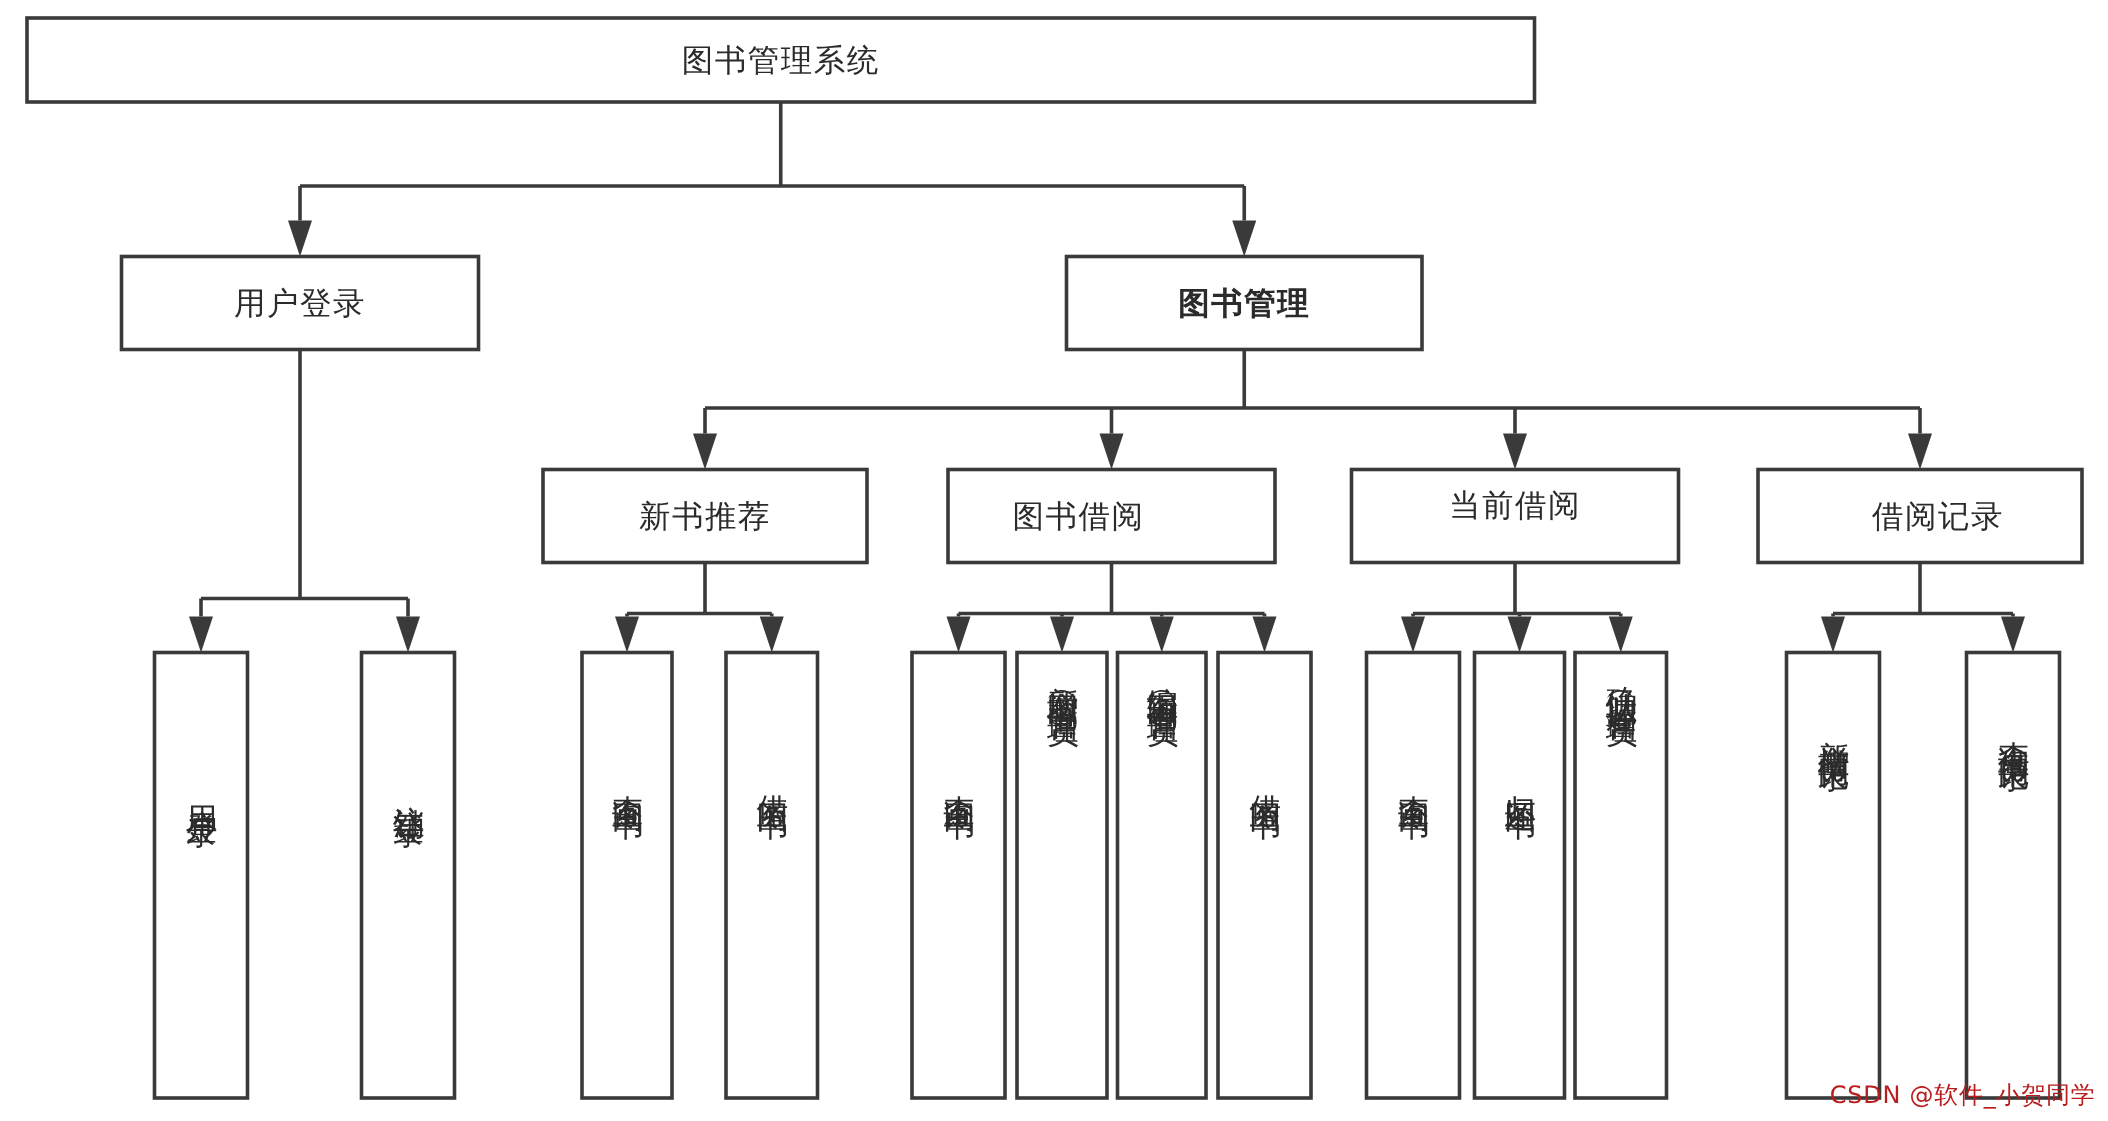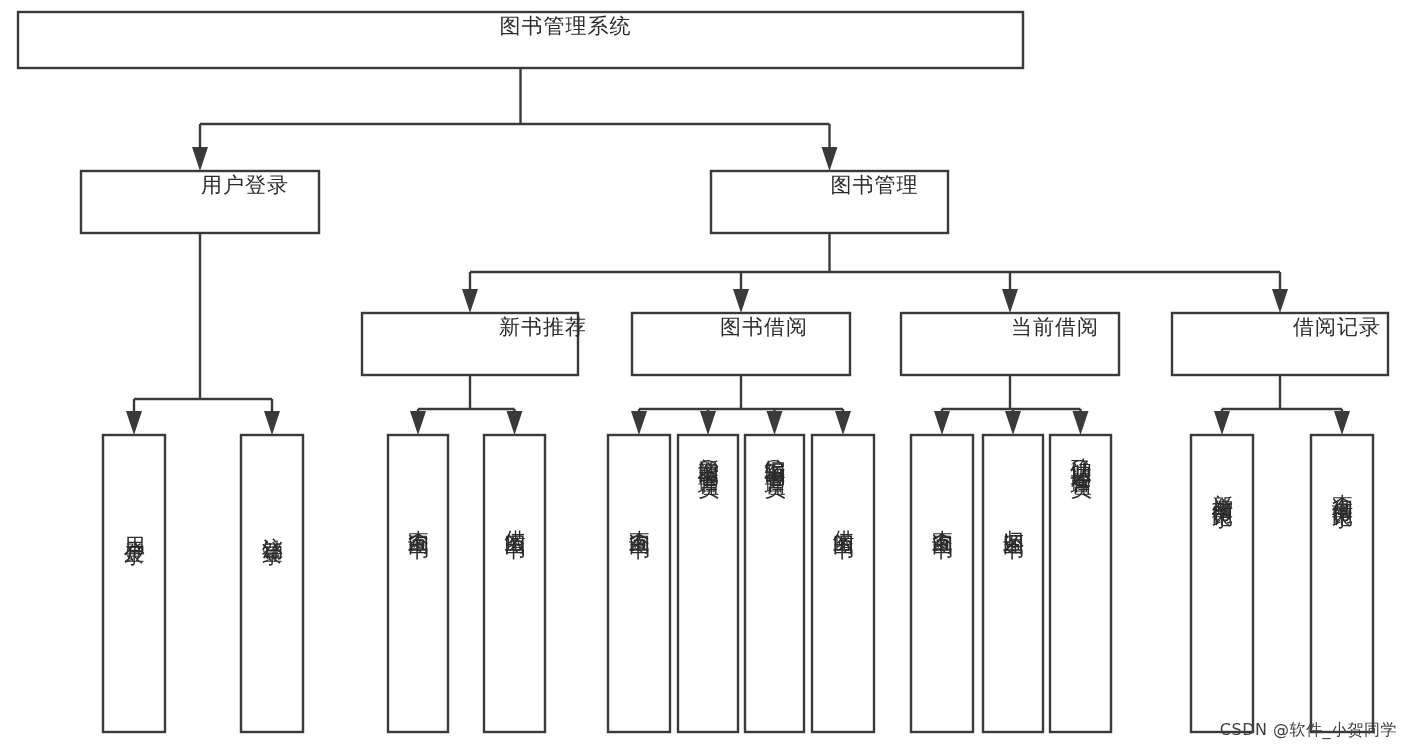--- a/index.html
+++ b/index.html
@@ -54,38 +54,38 @@
     font-family: "DejaVu Sans", "Liberation Sans", sans-serif;
     font-size: 21px;
     line-height: 1;
     letter-spacing: 3px;
     color: #2b2b2b;
     white-space: nowrap;
   }
   .hlabel-wrap {
     position: absolute;
     display: flex;
+    align-items: center;
     justify-content: center;
     pointer-events: none;
-    margin-left: 45px;
   }
   .hlabel-text {
     font-family: "DejaVu Sans", "Liberation Sans", sans-serif;
     font-size: 21px;
     color: #2b2b2b;
     letter-spacing: 1px;
     white-space: nowrap;
   }
   #watermark {
     position: absolute;
     right: 8px;
     bottom: 6px;
     font-family: "DejaVu Sans", "Liberation Sans", sans-serif;
     font-size: 16px;
-    color: #404040;
+    color: #b91c1c;
     letter-spacing: 0.5px;
     white-space: nowrap;
   }
 </style>
 </head>
 <body>
 
 <div id="diagram-root">
 
   <svg id="flow-svg" viewBox="0 0 1405 747">
@@ -167,24 +167,24 @@
       </g>
   </svg>
 
   <div id="labels-layer">
       <div class="hlabel-wrap" style="left: 18px; top: 12px; width: 1005px; height: 56px;">
         <div class="hlabel-text">图书管理系统</div>
       </div>
       <div class="hlabel-wrap" style="left: 81px; top: 171px; width: 238px; height: 62px;">
         <div class="hlabel-text">用户登录</div>
       </div>
-      <div class="hlabel-wrap" style="left: 711px; top: 171px; width: 237px; height: 62px;">
+      <div class="hlabel-wrap" style="left: 711px; top: 171px; width: 237px; height: 62px; font-weight: bold;">
         <div class="hlabel-text">图书管理</div>
       </div>
-      <div class="hlabel-wrap" style="left: 362px; top: 313px; width: 216px; height: 62px; padding-left: 28px;">
+      <div class="hlabel-wrap" style="left: 362px; top: 313px; width: 216px; height: 62px;">
         <div class="hlabel-text">新书推荐</div>
       </div>
       <div class="hlabel-wrap" style="left: 632px; top: 313px; width: 174px; height: 62px;">
         <div class="hlabel-text">图书借阅</div>
       </div>
       <div class="hlabel-wrap" style="left: 901px; top: 313px; width: 218px; height: 48px;">
         <div class="hlabel-text">当前借阅</div>
       </div>
       <div class="hlabel-wrap" style="left: 1172px; top: 313px; width: 240px; height: 62px;">
         <div class="hlabel-text">借阅记录</div>

